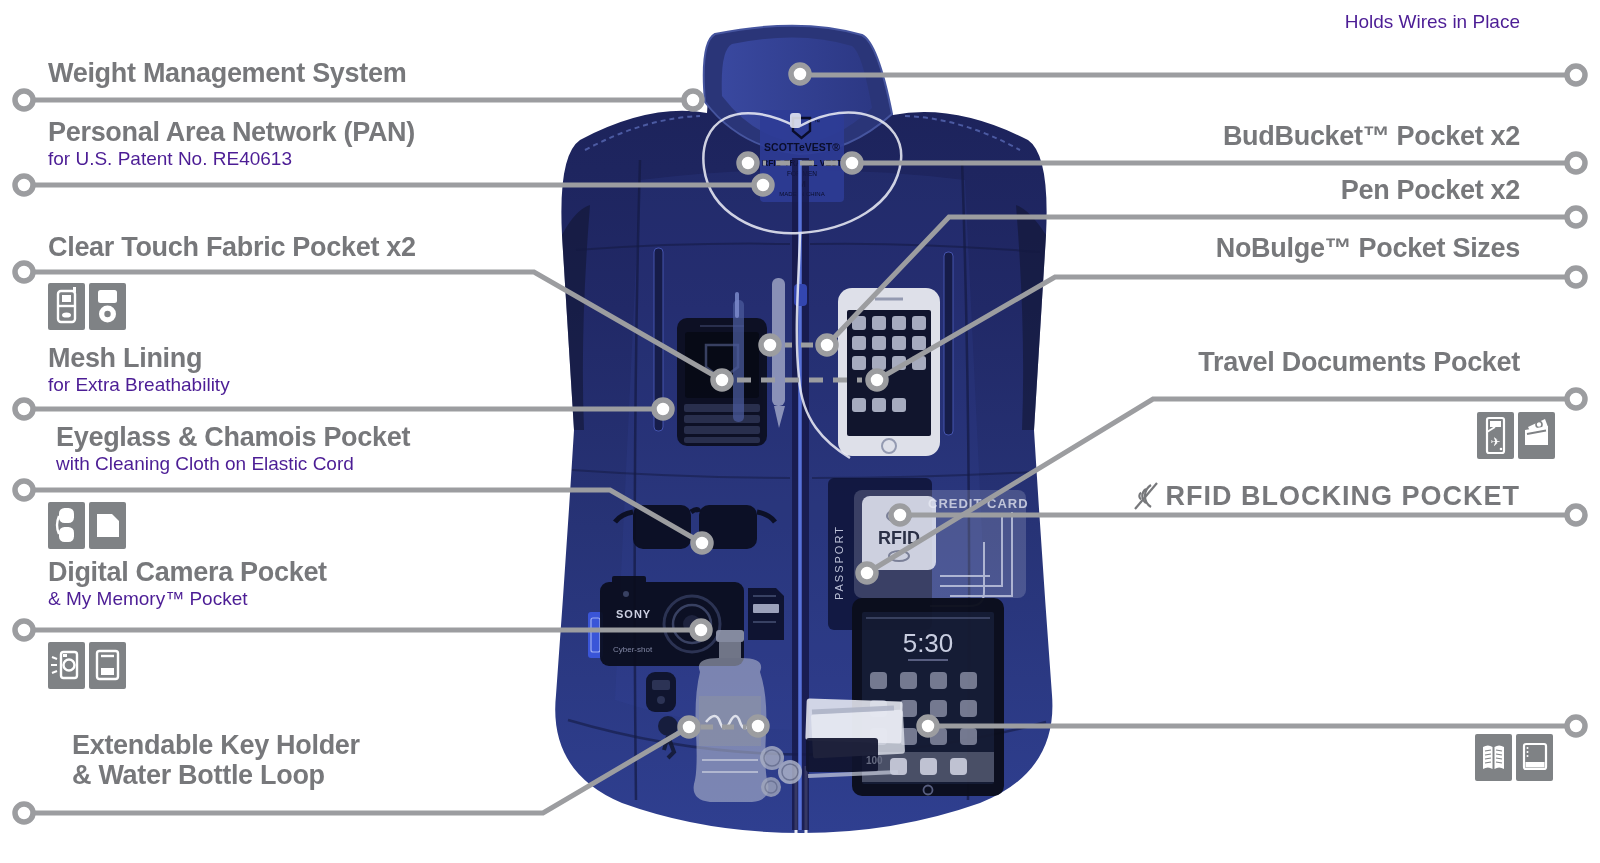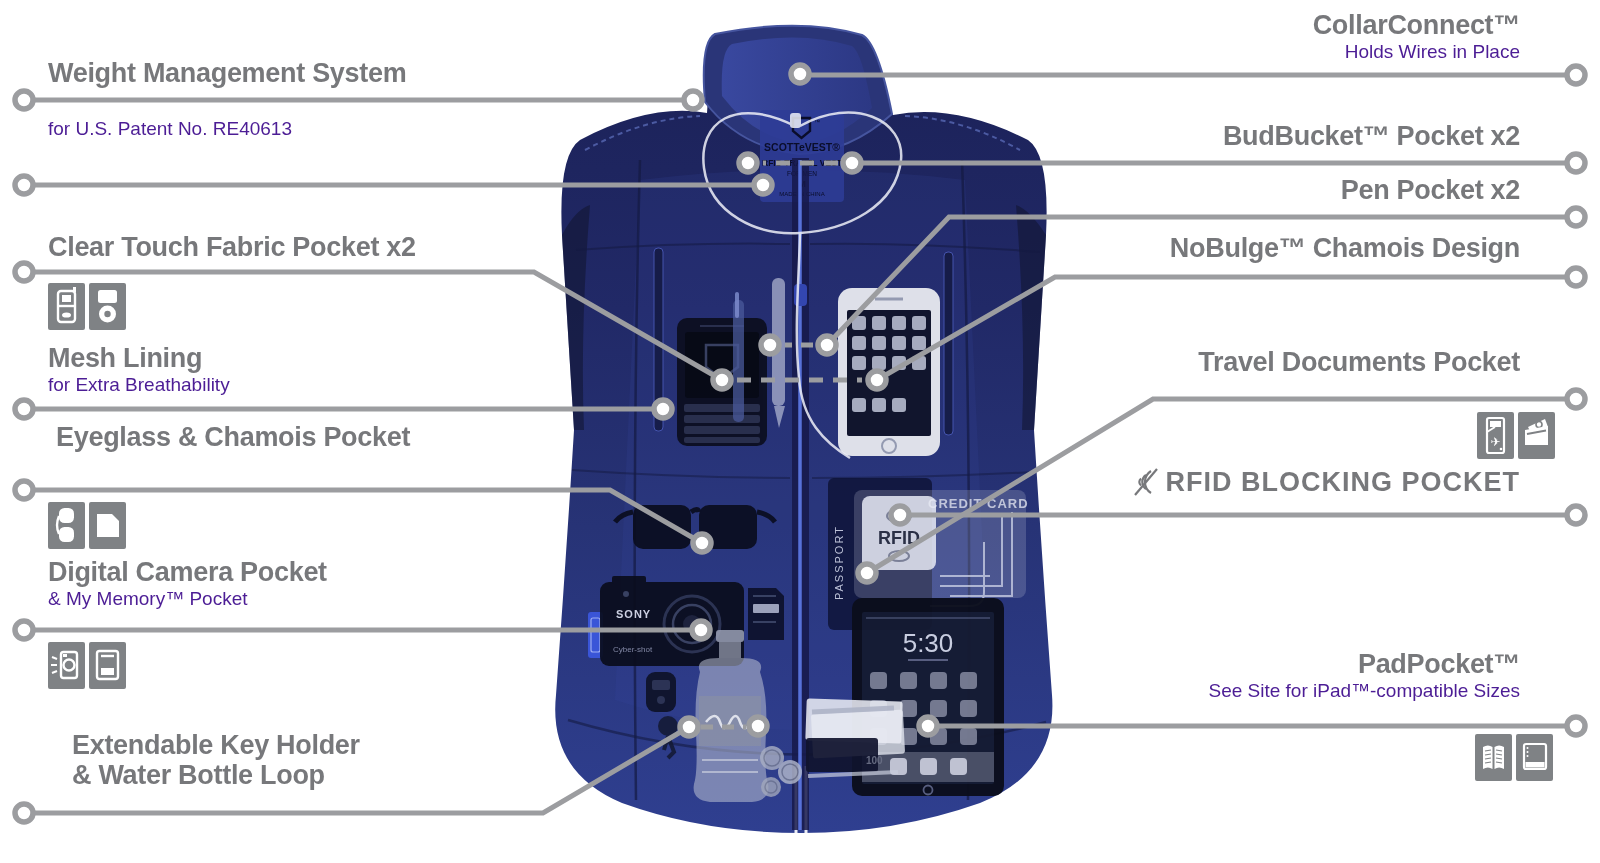--- a/index.html
+++ b/index.html
@@ -302,20 +302,21 @@
         <circle cx="900" cy="515" r="9"></circle>
         <circle cx="928" cy="726" r="9"></circle>
   </g>
 </svg>
 
 <div class="callout" style="left:48px;top:58px;">
   <div class="c-title">Weight Management System</div>
 </div>
 
 <div class="callout" style="left:48px;top:117px;">
+  <div class="c-title">Personal Area Network (PAN)</div>
   <div class="c-sub">for U.S. Patent No. RE40613</div>
 </div>
 
 <div class="callout" style="left:48px;top:232px;">
   <div class="c-title">Clear Touch Fabric Pocket x2</div>
 </div>
 <div class="tiles" style="left:48px;top:283px;">
   <div class="tile">
     <svg width="37" height="47" viewBox="0 0 37 47">
           <g fill="none" stroke="#ffffff" stroke-width="2.4">
@@ -336,20 +337,21 @@
   </div>
 </div>
 
 <div class="callout" style="left:48px;top:343px;">
   <div class="c-title">Mesh Lining</div>
   <div class="c-sub">for Extra Breathability</div>
 </div>
 
 <div class="callout" style="left:48px;top:422px;margin-left:8px;">
   <div class="c-title">Eyeglass &amp; Chamois Pocket</div>
+  <div class="c-sub">with Cleaning Cloth on Elastic Cord</div>
 </div>
 <div class="tiles" style="left:48px;top:502px;">
   <div class="tile">
     <svg width="37" height="47" viewBox="0 0 37 47">
       <rect x="11" y="6" width="15" height="15" rx="5.5" fill="#ffffff"></rect>
       <rect x="11" y="25" width="15" height="15" rx="5.5" fill="#ffffff"></rect>
       <path d="M11,14 q-4,9.5 0,18" fill="none" stroke="#ffffff" stroke-width="2.4"></path>
         </svg>
   </div>
   <div class="tile">
@@ -388,34 +390,33 @@
         </svg>
   </div>
 </div>
 
 <div class="callout" style="left:48px;top:730px;margin-left:24px;">
   <div class="c-title">Extendable Key Holder</div>
   <div class="c-title">&amp; Water Bottle Loop</div>
 </div>
 
 <div class="callout right" style="right:80px;top:10px;">
-  <div class="c-title">CollarConnect™</div>
   <div class="c-sub">Holds Wires in Place</div>
 </div>
 
 <div class="callout right" style="right:80px;top:121px;">
   <div class="c-title">BudBucket™ Pocket x2</div>
 </div>
 
 <div class="callout right" style="right:80px;top:175px;">
   <div class="c-title">Pen Pocket x2</div>
 </div>
 
 <div class="callout right" style="right:80px;top:233px;">
-  <div class="c-title">NoBulge™ Chamois Design</div>
+  <div class="c-title">NoBulge™ Pocket Sizes</div>
 </div>
 
 <div class="callout right" style="right:80px;top:347px;">
   <div class="c-title">Travel Documents Pocket</div>
 </div>
 <div class="tiles" style="left:1477px;top:412px;">
   <div class="tile">
     <svg width="37" height="47" viewBox="0 0 37 47">
           <g fill="none" stroke="#ffffff" stroke-width="2.2">
       <rect x="10" y="6" width="17" height="35" rx="2"></rect>
@@ -429,40 +430,36 @@
   <div class="tile">
     <svg width="37" height="47" viewBox="0 0 37 47">
       <path d="M10,15 L27,7 L30,15 L13,21 Z" fill="#ffffff"></path>
       <circle cx="21" cy="12.5" r="3" fill="none" stroke="#7f8285" stroke-width="1.6"></circle>
       <path d="M7,18 L30,14 L30,33 L7,33 Z" fill="#ffffff"></path>
       <line x1="9" y1="22" x2="28" y2="18.5" stroke="#7f8285" stroke-width="1.8"></line>
         </svg>
   </div>
 </div>
 
-<div class="callout right" style="right:80px;top:466px;">
+<div class="callout right" style="right:80px;top:480px;">
   <div class="rfid-row">
     <span>
       <svg width="28" height="32" viewBox="0 0 28 32">
             <g fill="none" stroke="#77787b" stroke-width="2.2">
         <path d="M19,5 A13,13 0 0 0 19,27"></path>
               <path d="M14,9 A8.5,8.5 0 0 0 14,23"></path>
               <path d="M9,12.5 A4.5,4.5 0 0 0 9,19.5"></path>
         <line x1="3" y1="29" x2="25" y2="3"></line>
             </g>
           </svg>
     </span>
     <span class="c-title caps">RFID BLOCKING POCKET</span>
   </div>
 </div>
 
-<div class="callout right" style="right:80px;top:649px;">
-  <div class="c-title">PadPocket™</div>
-  <div class="c-sub">See Site for iPad™-compatible Sizes</div>
-</div>
 <div class="tiles" style="left:1475px;top:734px;">
   <div class="tile">
     <svg width="37" height="47" viewBox="0 0 37 47">
       <path d="M8,13 Q13,10 17.5,13 V35 Q13,32 8,35 Z" fill="#ffffff"></path>
       <path d="M29,13 Q24,10 19.5,13 V35 Q24,32 29,35 Z" fill="#ffffff"></path>
       <g stroke="#7f8285" stroke-width="1.2">
         <line x1="10" y1="17" x2="16" y2="16"></line>
             <line x1="10" y1="21" x2="16" y2="20"></line>
             <line x1="10" y1="25" x2="16" y2="24"></line>
             <line x1="10" y1="29" x2="16" y2="28"></line>

